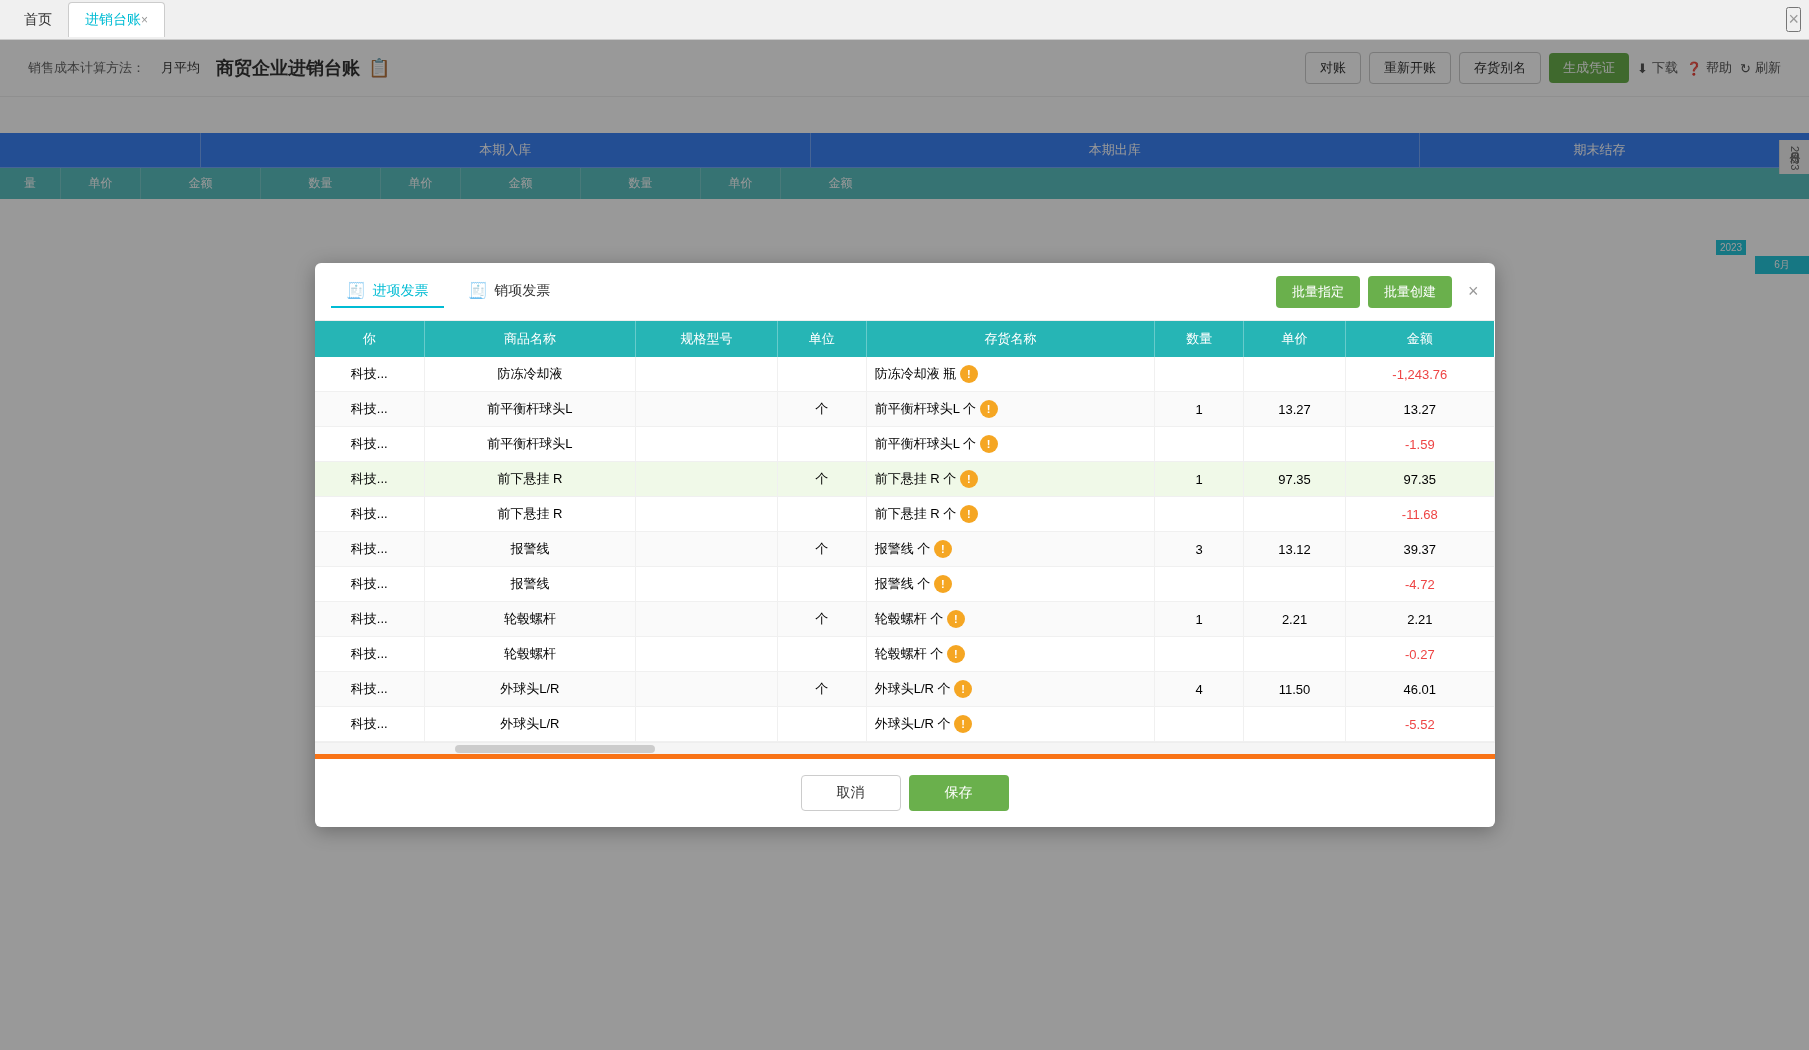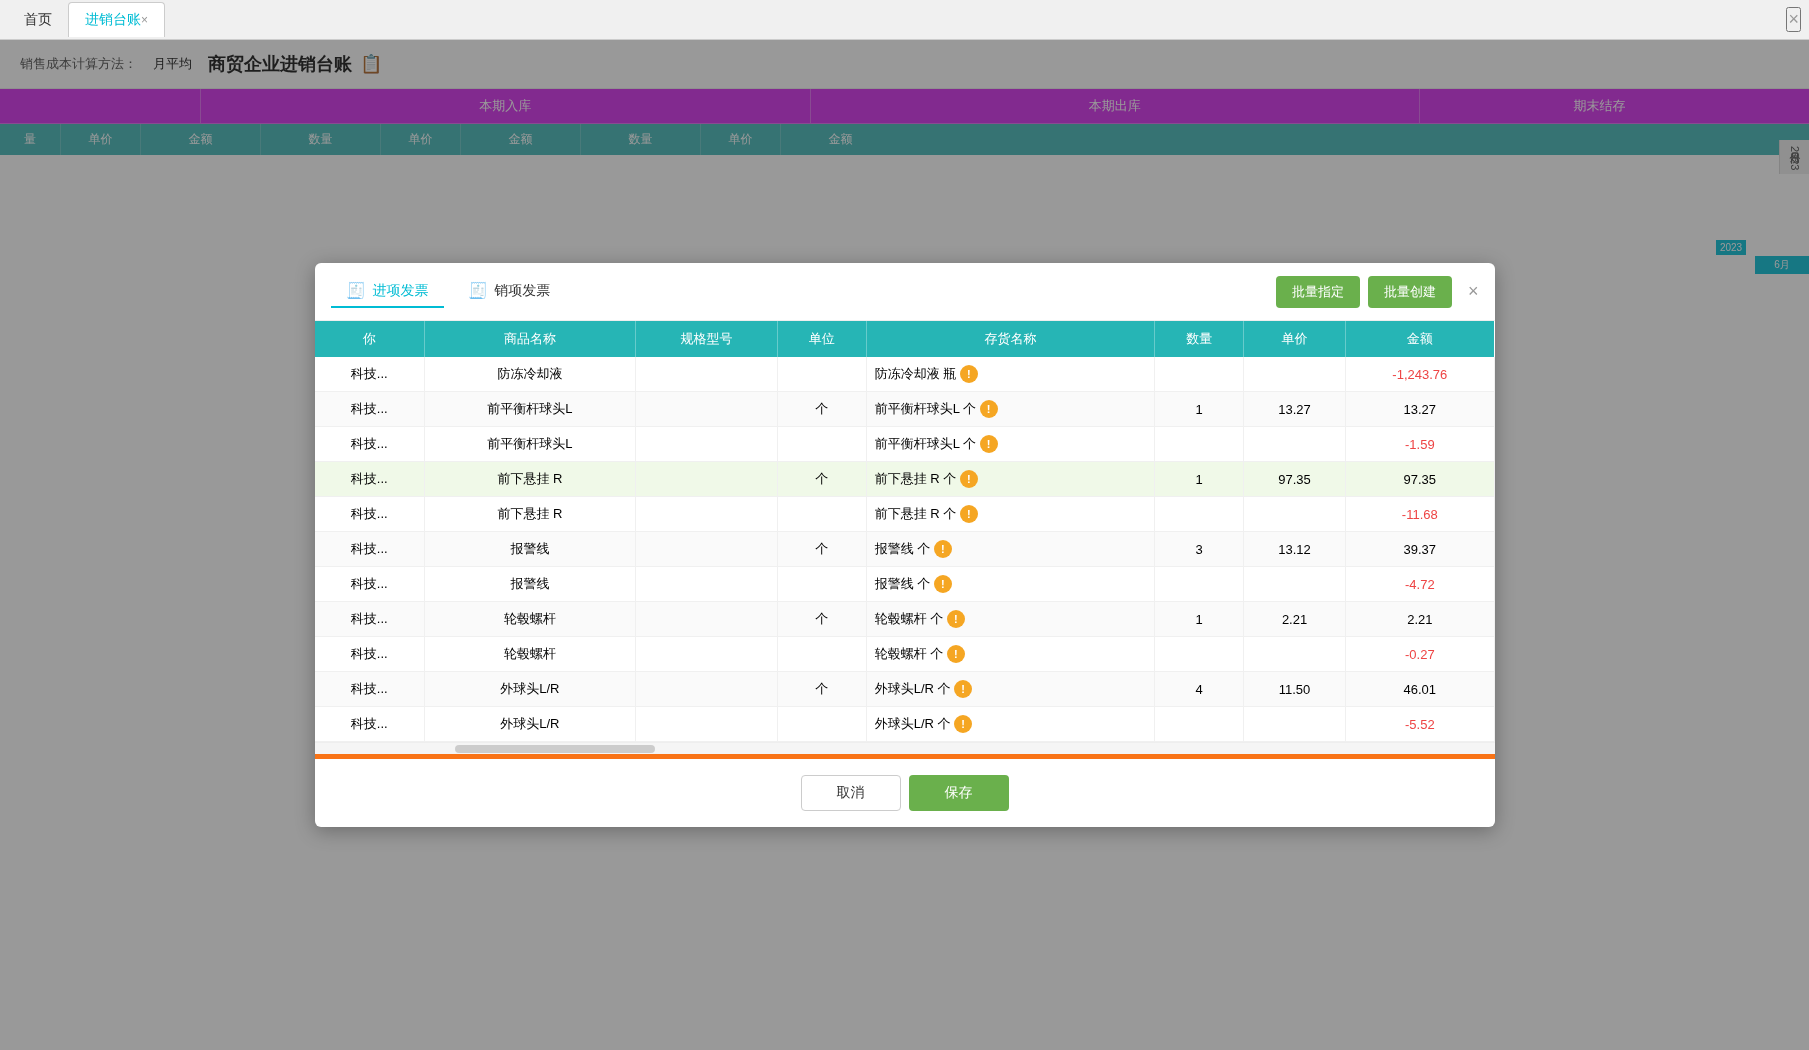--- a/index.html
+++ b/index.html
@@ -39,21 +39,21 @@
     
     .main-area {
       background: #fff;
       height: calc(1050px - 40px);
       position: relative;
     }
 
     
     .header-bar {
       display: flex; align-items: center;
-      padding: 12px 20px;
+      padding: 12px 28px;
       border-bottom: 1px solid #eee;
       gap: 16px;
     }
     .header-label { color: #666; font-size: 13px; }
     .header-method { color: #333; font-size: 13px; }
     .header-title {
       flex: 1; text-align: center;
       font-size: 18px; font-weight: bold; color: #333;
       display: flex; align-items: center; justify-content: flex-start; gap: 8px;
     }
@@ -190,23 +190,41 @@
 
 <div class="main-area">
 
   <div class="header-bar">
     <span class="header-label">销售成本计算方法：</span>
     <span class="header-method">月平均</span>
     <div class="header-title">
       <span>商贸企业进销台账</span>
       <span>📋</span>
     </div>
-  </div>
-
-  <div style="background:#d946ef; color:#fff; display:grid; grid-template-columns: 200px 1fr 1fr 360px 30px; text-align:center; border-bottom:1px solid rgba(255,255,255,0.3);">
+    <div class="header-actions">
+      <button class="btn-outline">对账</button>
+      <button class="btn-outline">重新开账</button>
+      <button class="btn-outline">存货别名</button>
+      <button class="btn-green">生成凭证</button>
+      <button class="btn-text">
+        <span>⬇</span>
+        <span>下载</span>
+      </button>
+      <button class="btn-text">
+        <span>❓</span>
+        <span>帮助</span>
+      </button>
+      <button class="btn-text">
+        <span>↻</span>
+        <span>刷新</span>
+      </button>
+    </div>
+  </div>
+
+  <div style="background:#3b82f6; color:#fff; display:grid; grid-template-columns: 200px 1fr 1fr 360px 30px; text-align:center; border-bottom:1px solid rgba(255,255,255,0.3);margin-top:36px;">
     <div></div>
     <div style="padding:8px; border-left:1px solid rgba(255,255,255,0.3);">本期入库</div>
     <div style="padding:8px; border-left:1px solid rgba(255,255,255,0.3);">本期出库</div>
     <div style="padding:8px; border-left:1px solid rgba(255,255,255,0.3);">期末结存</div>
     <div></div>
   </div>
 
   <div style="display:grid; grid-template-columns: 60px 80px 120px 120px 80px 120px 120px 80px 120px 30px; background:#5bc0c0; color:#fff; text-align:center; font-size:12px;">
     <div style="padding:7px 4px;">量</div>
     <div style="padding:7px 4px; border-left:1px solid rgba(255,255,255,0.2);">单价</div>

